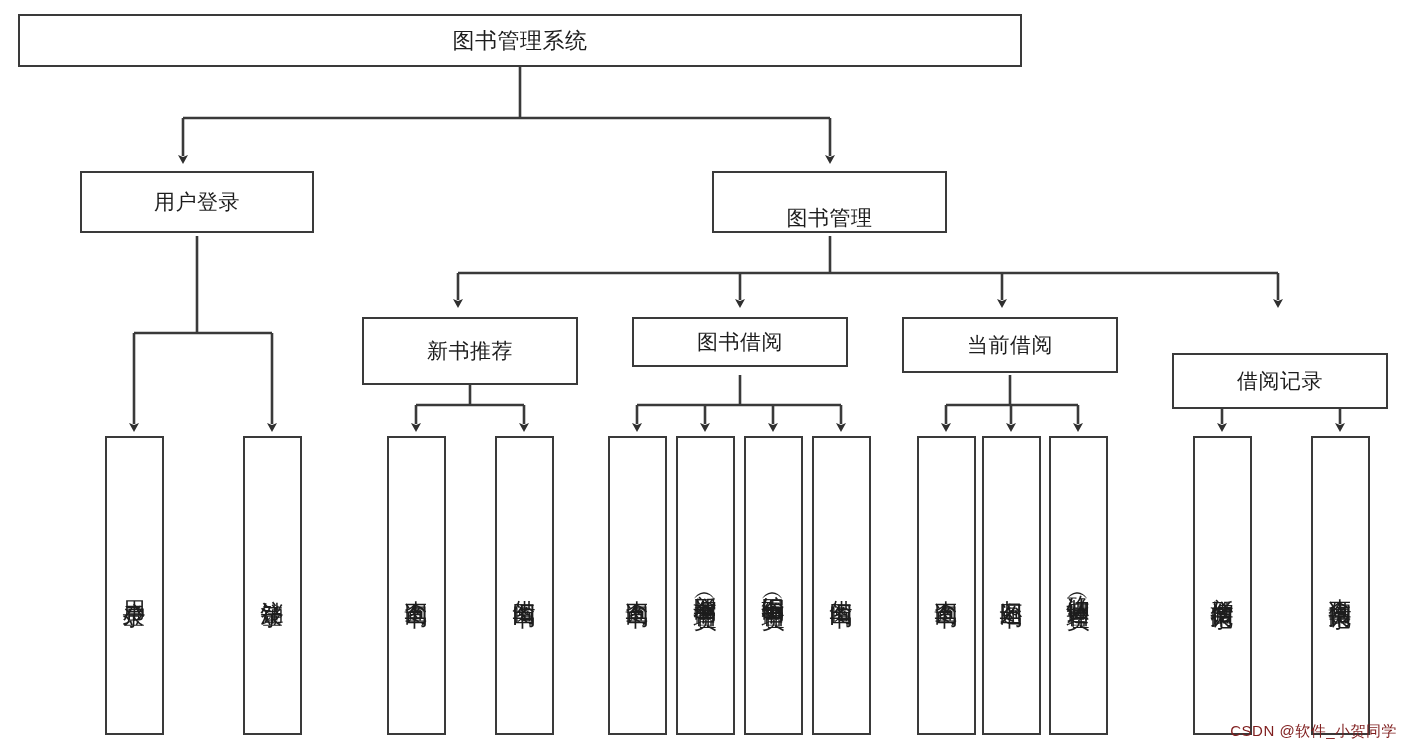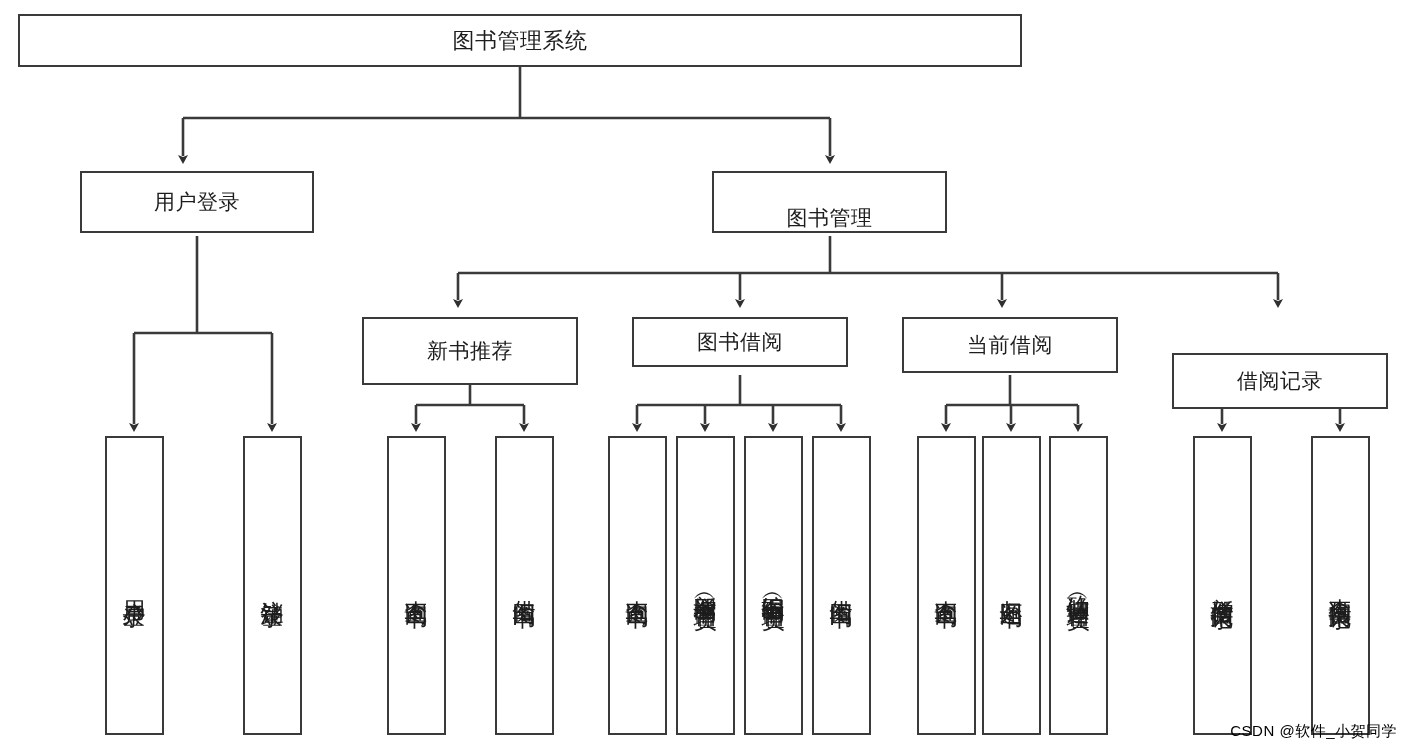--- a/index.html
+++ b/index.html
@@ -34,21 +34,21 @@
     letter-spacing:2px;
     white-space:normal;
     max-height:290px;
   }
   .node.root .label{font-size:22px;}
   .watermark{
     position:absolute;
     right:8px;
     bottom:6px;
     font-size:15px;
-    color:#000000;
+    color:#7f1d1d;
     letter-spacing:0.5px;
     white-space:nowrap;
     pointer-events:none;
   }
 </style>
 </head>
 <body>
 
 <div id="canvas">
 

